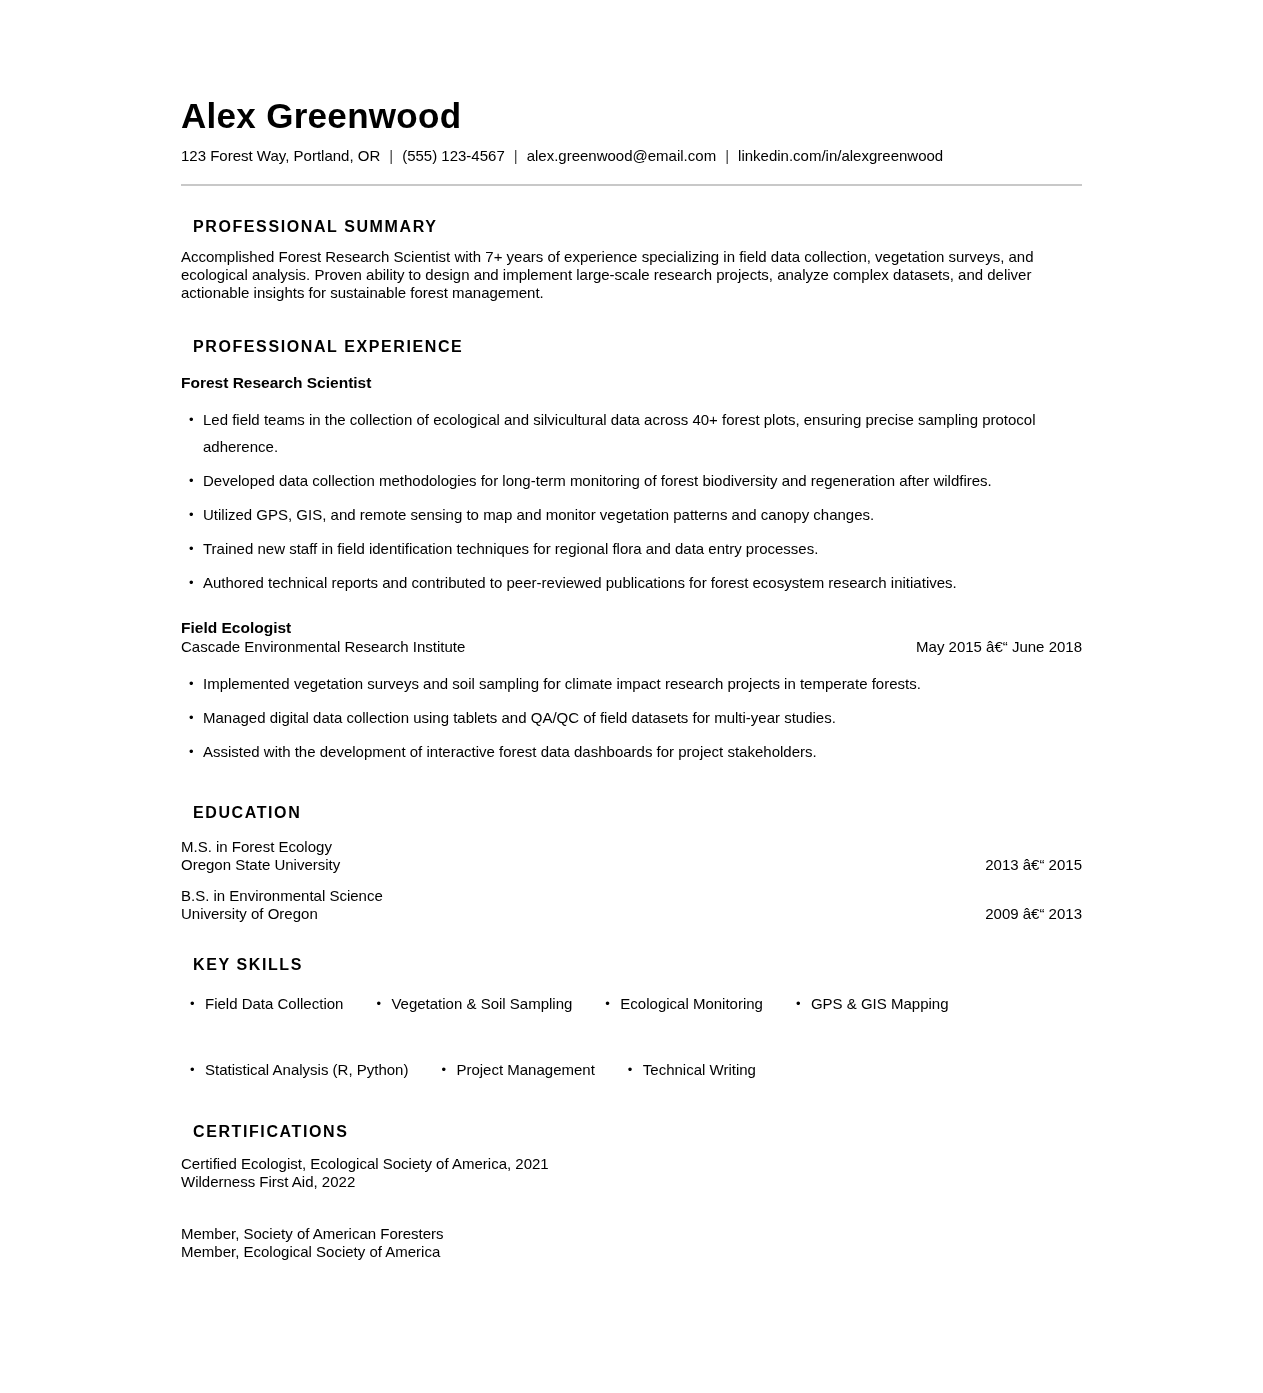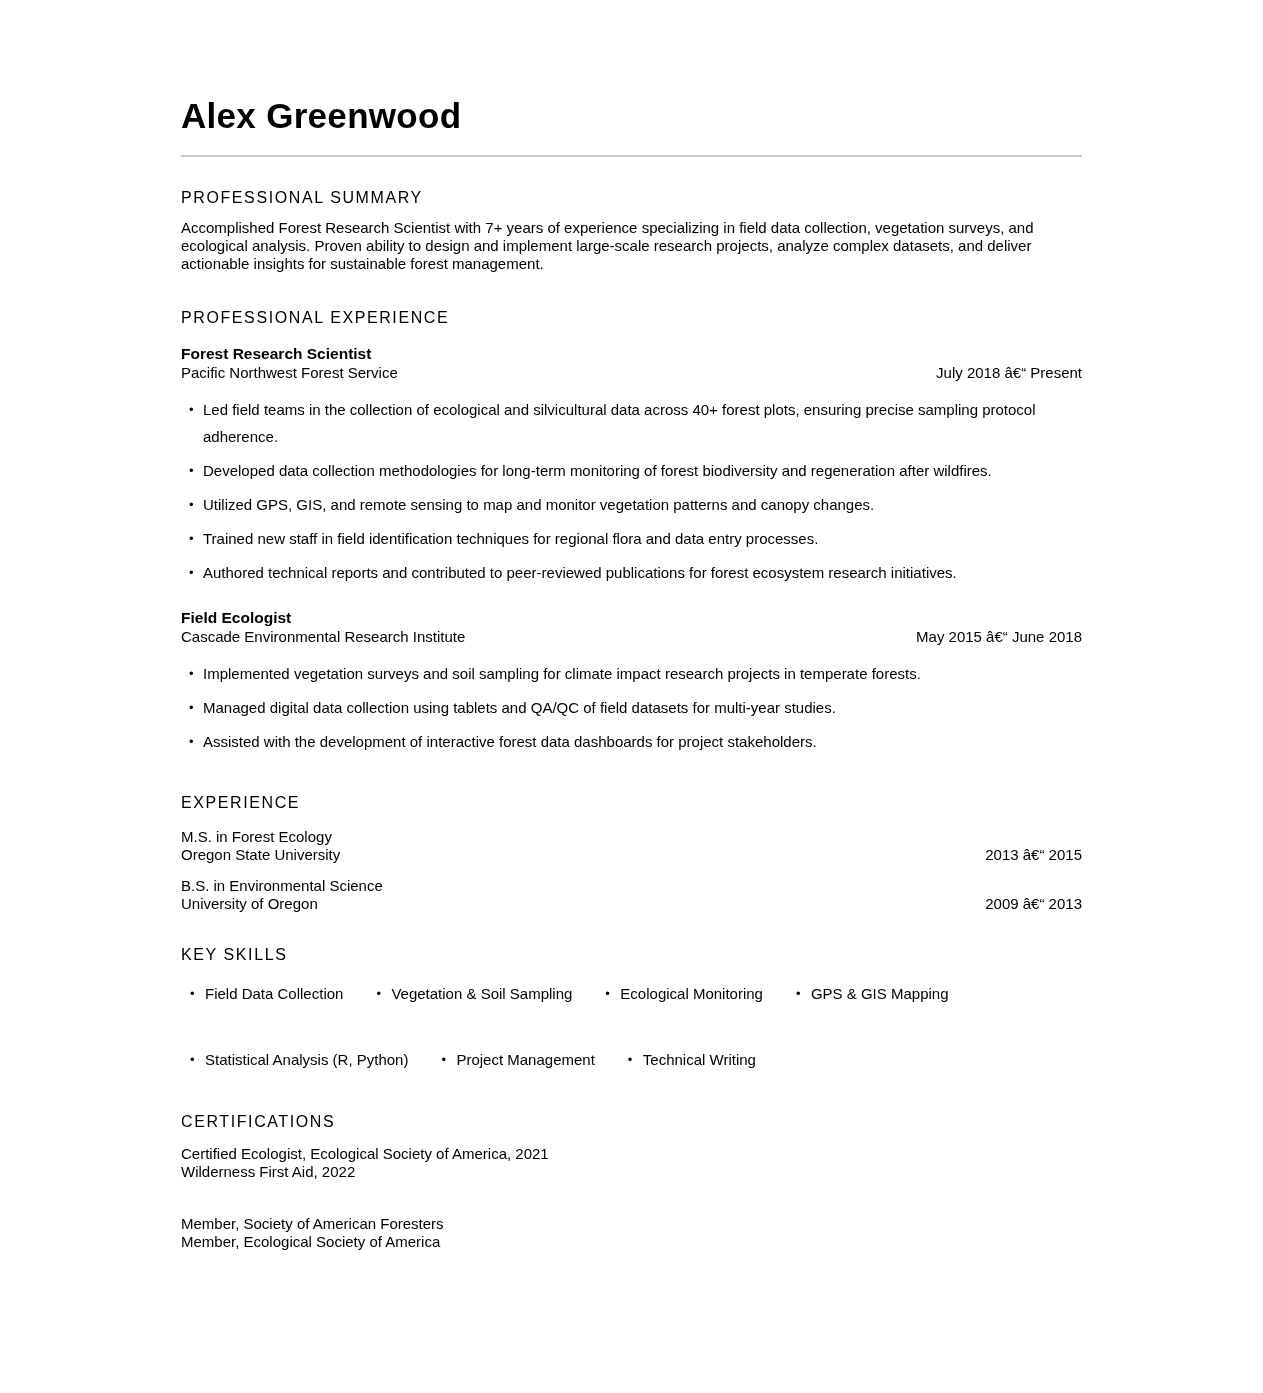--- a/index.html
+++ b/index.html
@@ -42,24 +42,24 @@
   }
   .rule {
     border: none;
     border-top: 2px solid #c8c8c8;
     margin: 19px 0 0 0;
   }
   
   .section { margin: 0; }
   .section-heading {
     font-size: 16px;
-    font-weight: 400;
+    font-weight: 700;
     letter-spacing: 1.6px;
     line-height: 19px;
-    margin: 0;
+    margin: 12px;
   }
   .sec-summary       { margin-top: 31px; }
   .sec-experience    { margin-top: 35px; }
   .sec-education     { margin-top: 38px; }
   .sec-skills        { margin-top: 32px; }
   .sec-certifications{ margin-top: 43px; }
   .sec-affiliations  { margin-top: 34px; }
   
   .body-text {
     font-size: 15px;
@@ -138,36 +138,35 @@
     line-height: 18px;
   }
   .lines div { margin: 0; }
 </style>
 </head>
 <body>
 
 <div class="page">
 
   <h1 class="name">Alex Greenwood</h1>
+  <div class="contact-line">
+    <span>123 Forest Way, Portland, OR</span><span class="contact-sep">|</span><span>(555) 123-4567</span><span class="contact-sep">|</span><span>alex.greenwood@email.com</span><span class="contact-sep">|</span><span>linkedin.com/in/alexgreenwood</span>
+  </div>
   <hr class="rule">
 
   <div class="section sec-summary">
     <h2 class="section-heading">PROFESSIONAL SUMMARY</h2>
     <p class="body-text">Accomplished Forest Research Scientist with 7+ years of experience specializing in field data collection, vegetation surveys, and ecological analysis. Proven ability to design and implement large-scale research projects, analyze complex datasets, and deliver actionable insights for sustainable forest management.</p>
   </div>
 
   <div class="section sec-experience">
     <h2 class="section-heading">PROFESSIONAL EXPERIENCE</h2>
 
     <div class="job">
       <div class="job-title">Forest Research Scientist</div>
-      <div class="job-meta">
-        <span>Pacific Northwest Forest Service</span>
-        <span>July 2018 â€“ Present</span>
-      </div>
       <ul class="job-bullets">
         <li>Led field teams in the collection of ecological and silvicultural data across 40+ forest plots, ensuring precise sampling protocol adherence.</li>
         <li>Developed data collection methodologies for long-term monitoring of forest biodiversity and regeneration after wildfires.</li>
         <li>Utilized GPS, GIS, and remote sensing to map and monitor vegetation patterns and canopy changes.</li>
         <li>Trained new staff in field identification techniques for regional flora and data entry processes.</li>
         <li>Authored technical reports and contributed to peer-reviewed publications for forest ecosystem research initiatives.</li>
       </ul>
     </div>
 
     <div class="job job-later">
@@ -178,21 +177,21 @@
       </div>
       <ul class="job-bullets">
         <li>Implemented vegetation surveys and soil sampling for climate impact research projects in temperate forests.</li>
         <li>Managed digital data collection using tablets and QA/QC of field datasets for multi-year studies.</li>
         <li>Assisted with the development of interactive forest data dashboards for project stakeholders.</li>
       </ul>
     </div>
   </div>
 
   <div class="section sec-education">
-    <h2 class="section-heading">EXPERIENCE</h2>
+    <h2 class="section-heading">EDUCATION</h2>
 
     <div class="edu-item first">
       <div>
         <div>M.S. in Forest Ecology</div>
         <div>Oregon State University</div>
       </div>
       <div class="edu-dates">2013 â€“ 2015</div>
     </div>
 
     <div class="edu-item">

